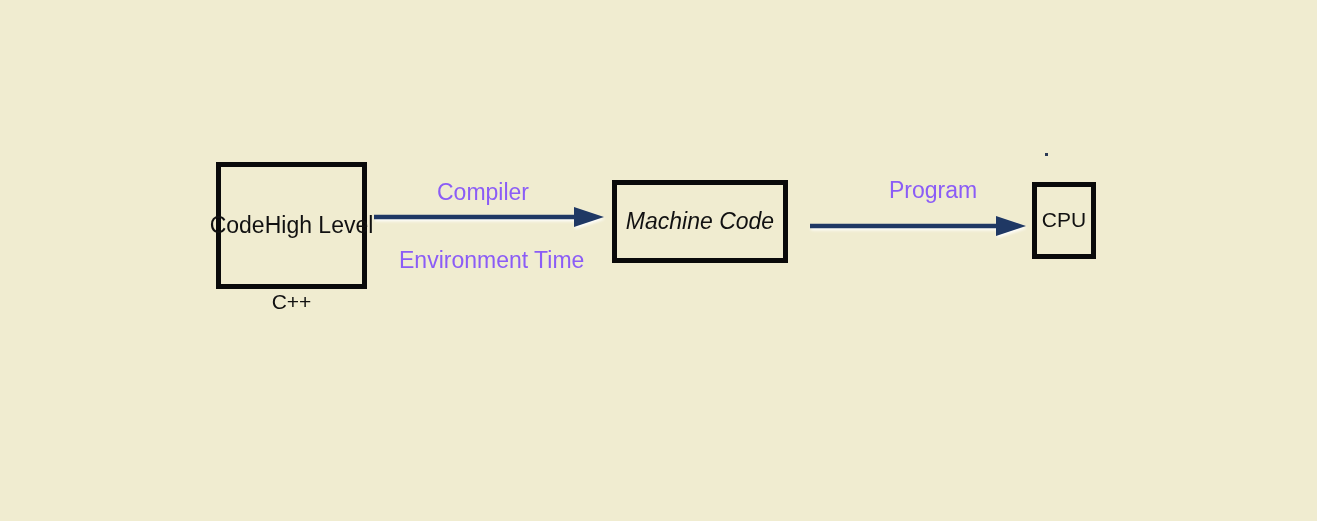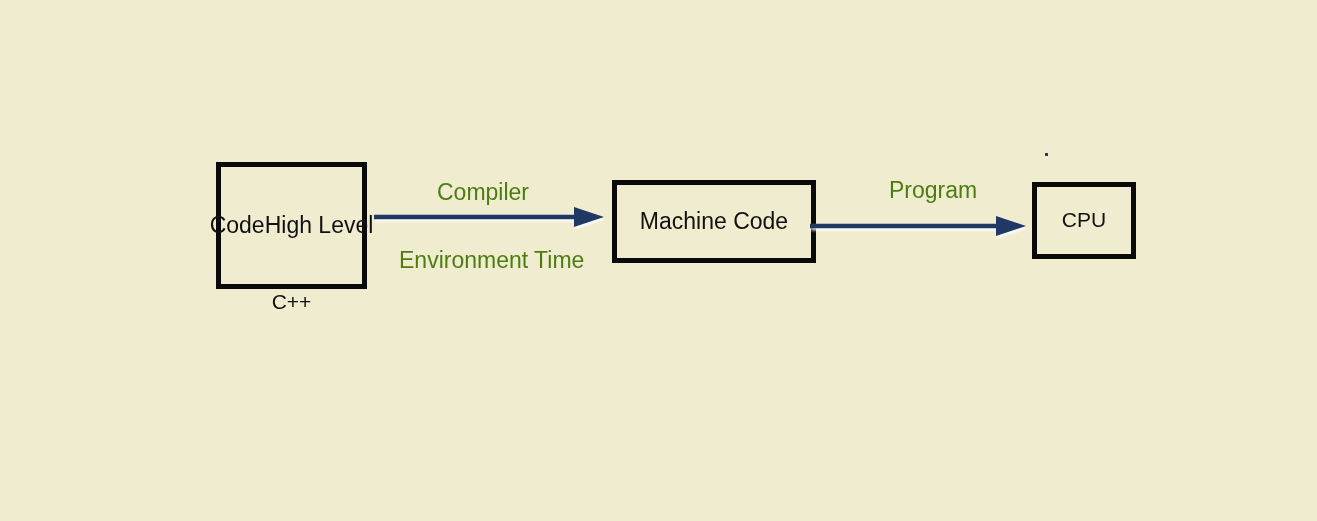--- a/index.html
+++ b/index.html
@@ -41,28 +41,29 @@
   #node-source {
     left: 216px;
     top: 162px;
     width: 151px;
     height: 127px;
     font-size: 23px;
   }
   #node-machine {
     left: 612px;
     top: 180px;
-    width: 204px;
+    width: 176px;
     height: 83px;
     font-size: 23px;
+    font-style: italic;
   }
   #node-cpu {
     left: 1032px;
     top: 182px;
-    width: 104px;
+    width: 64px;
     height: 77px;
     font-size: 21px;
   }
 
   
   .caption {
     position: absolute;
     color: #111111;
     font-size: 21px;
     white-space: nowrap;
@@ -89,21 +90,21 @@
   #arrow-run {
     left: 810px;
     top: 213px;
     width: 216px;
     height: 26px;
   }
 
   
   .edge-label {
     position: absolute;
-    color: #4d7c0f;
+    color: #8b5cf6;
     white-space: nowrap;
     line-height: 1.42;
   }
   #label-compiler {
     left: 437px;
     top: 176px;
     font-size: 23px;
   }
   #label-compilation-time {
     left: 399px;

